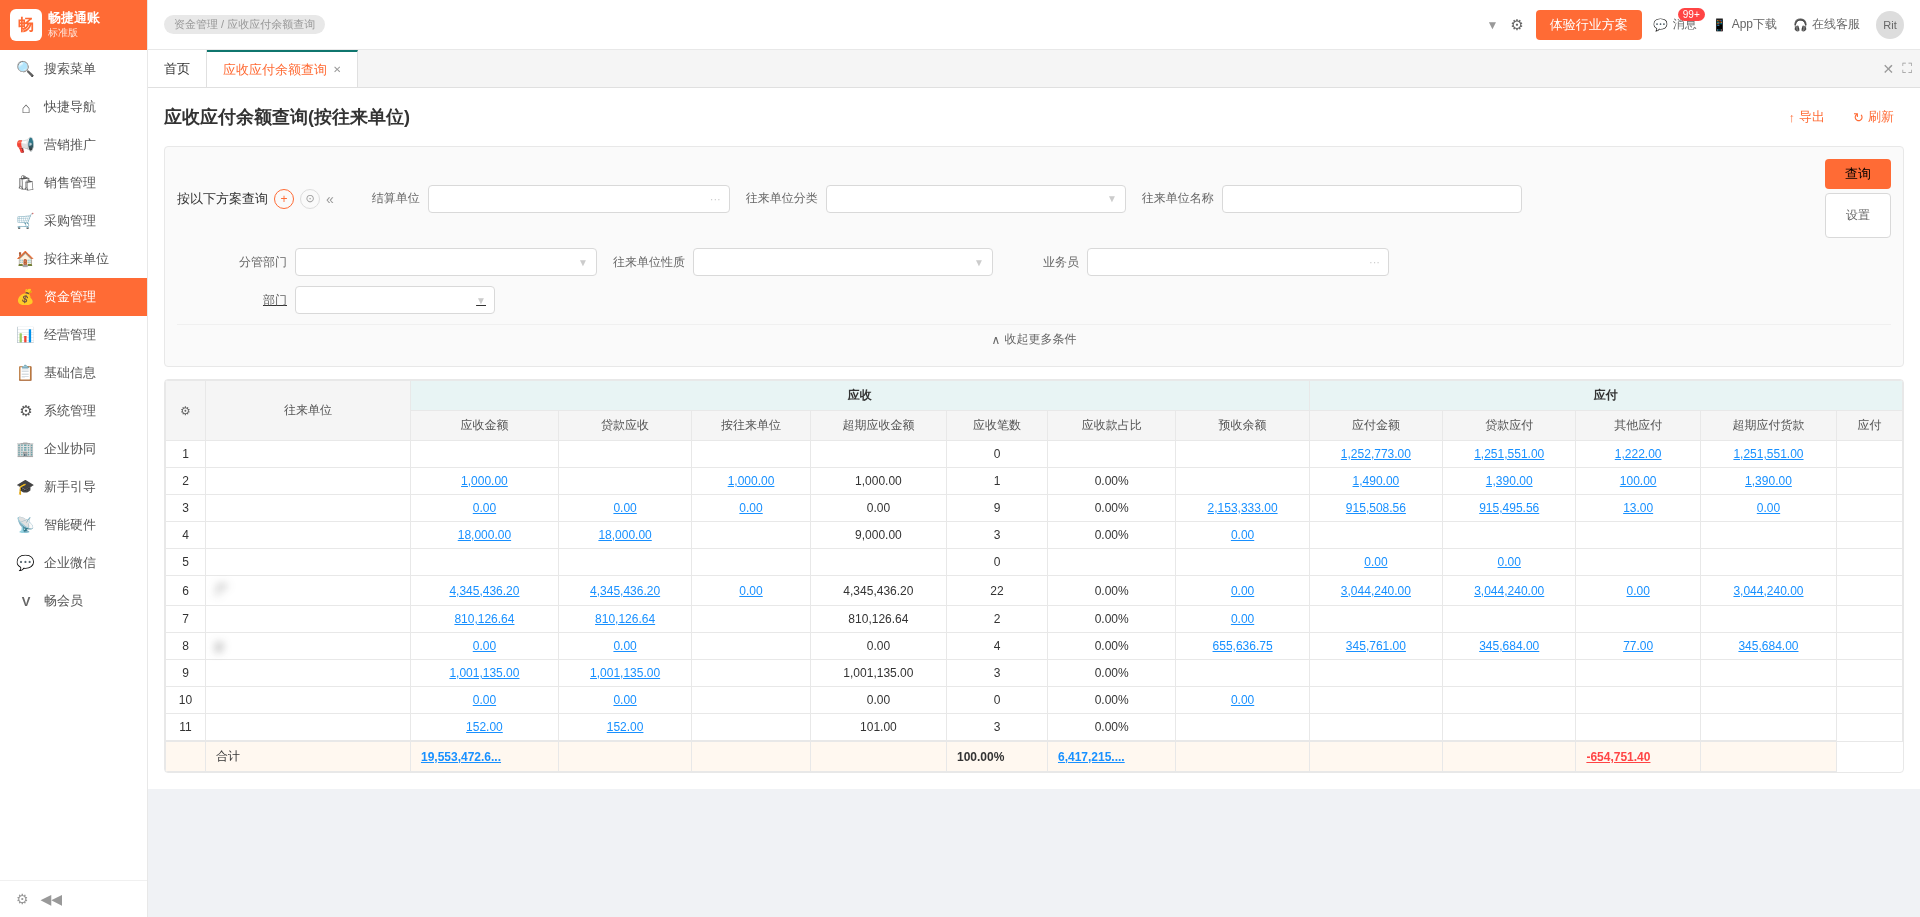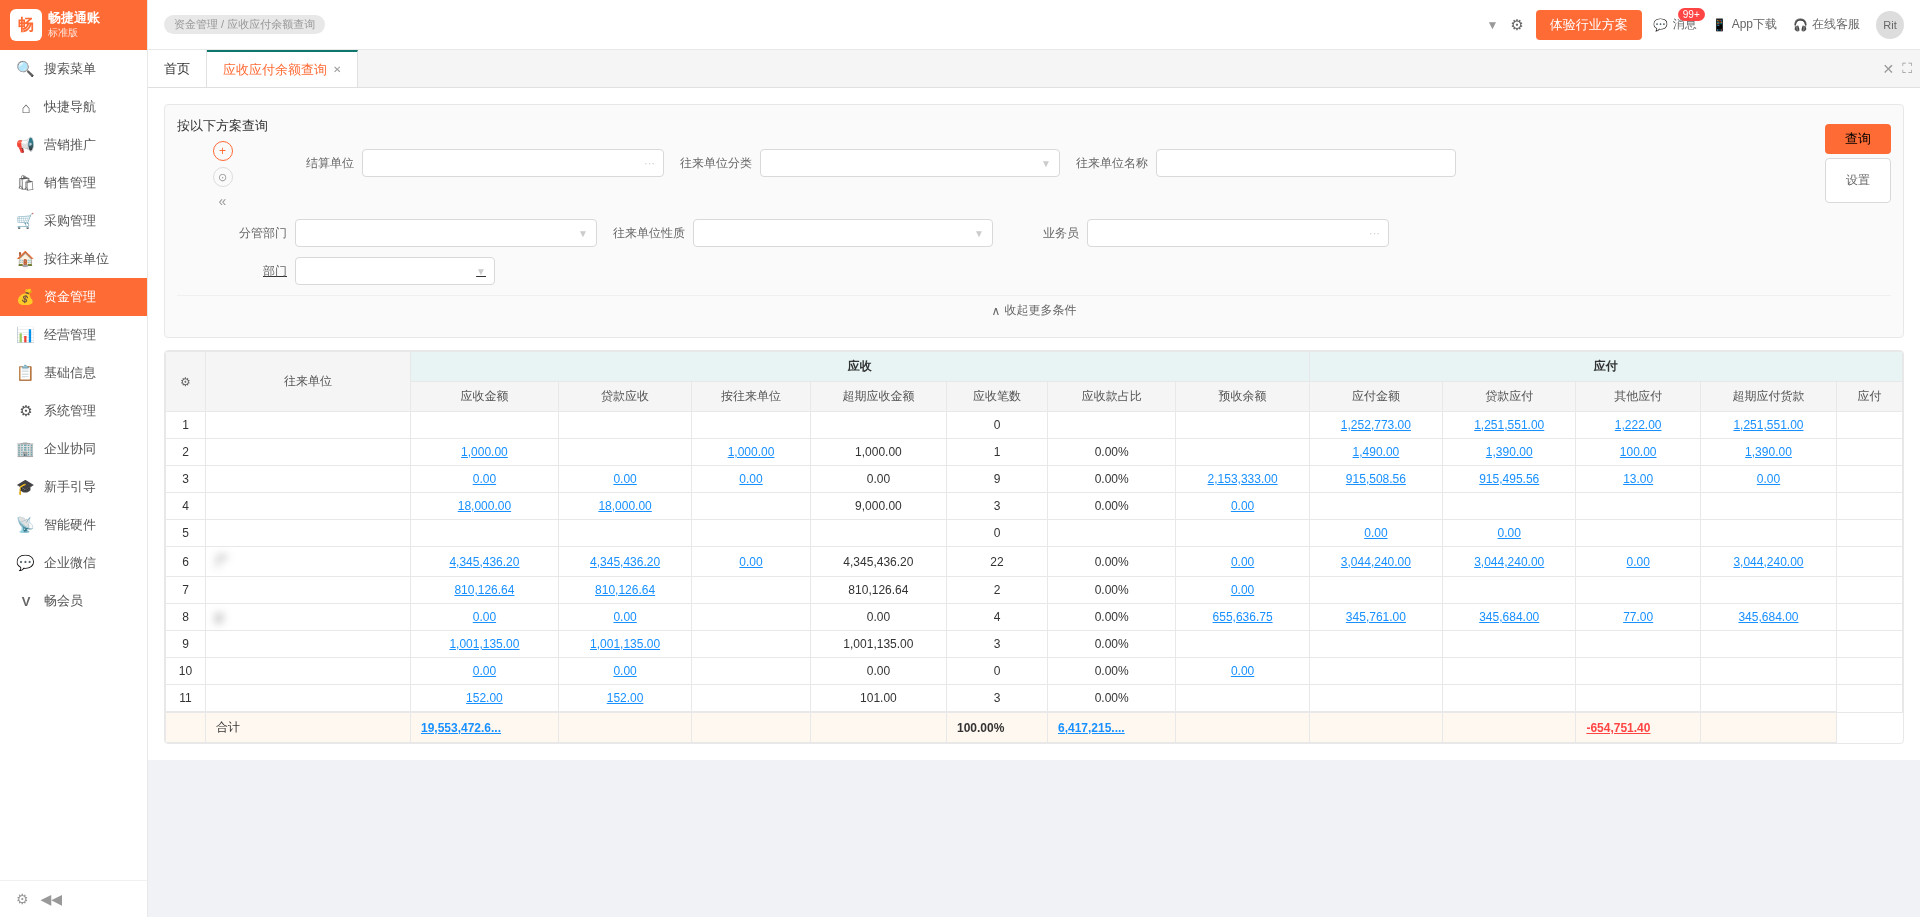--- a/index.html
+++ b/index.html
@@ -81,21 +81,21 @@
     .page-actions { display: flex; gap: 8px; }
     .page-action-btn {
       display: flex; align-items: center; gap: 4px; padding: 4px 10px;
       border: none; background: none; cursor: pointer; color: #ff6b35; font-size: 13px;
     }
 
     
     .filter-area { border: 1px solid #e8e8e8; border-radius: 4px; padding: 12px; margin-bottom: 12px; background: #fafafa; }
     .filter-row { display: flex; align-items: center; gap: 0; margin-bottom: 10px; flex-wrap: wrap; }
     .filter-row:last-child { margin-bottom: 0; }
-    .filter-label-section { display: flex; align-items: center; gap: 6px; margin-right: 16px; font-size: 13px; color: #333; font-weight: 500; flex-direction: column; }
+    .filter-label-section { display: flex; align-items: center; gap: 6px; margin-right: 16px; font-size: 13px; color: #333; font-weight: 500; }
     .filter-add-btn { width: 20px; height: 20px; border-radius: 50%; border: 1px solid #ff6b35; color: #ff6b35; background: none; cursor: pointer; font-size: 12px; display: flex; align-items: center; justify-content: center; }
     .filter-setting-btn { width: 20px; height: 20px; border-radius: 50%; border: 1px solid #ddd; color: #999; background: none; cursor: pointer; font-size: 11px; display: flex; align-items: center; justify-content: center; }
     .filter-collapse-btn { background: none; border: none; cursor: pointer; color: #999; font-size: 14px; }
     .filter-item { display: flex; align-items: center; gap: 8px; flex: 1; max-width: 380px; }
     .filter-item-label { font-size: 12px; color: #666; white-space: nowrap; min-width: 70px; text-align: right; }
     .filter-input {
       flex: 1; height: 28px; border: 1px solid #d9d9d9; border-radius: 4px;
       padding: 0 8px; font-size: 12px; background: #fff; color: #333;
     }
     .filter-select {
@@ -264,20 +264,33 @@
     </div>
     <div class="tabbar-actions">
       <button class="tabbar-action-btn">✕</button>
       <button class="tabbar-action-btn">⛶</button>
     </div>
   </div>
 
   <div class="content">
     <div class="page-wrapper">
 
+      <div class="page-header">
+        <h1 class="page-title">应收应付余额查询(按往来单位)</h1>
+        <div class="page-actions">
+          <button class="page-action-btn">
+            <span>↑</span>
+            <span>导出</span>
+          </button>
+          <button class="page-action-btn">
+            <span>↻</span>
+            <span>刷新</span>
+          </button>
+        </div>
+      </div>
 
       <div class="filter-area">
         <div class="filter-row">
           <div class="filter-label-section">
             <span>按以下方案查询</span>
             <button class="filter-add-btn">+</button>
             <button class="filter-setting-btn">⊙</button>
             <button class="filter-collapse-btn">«</button>
           </div>
 

